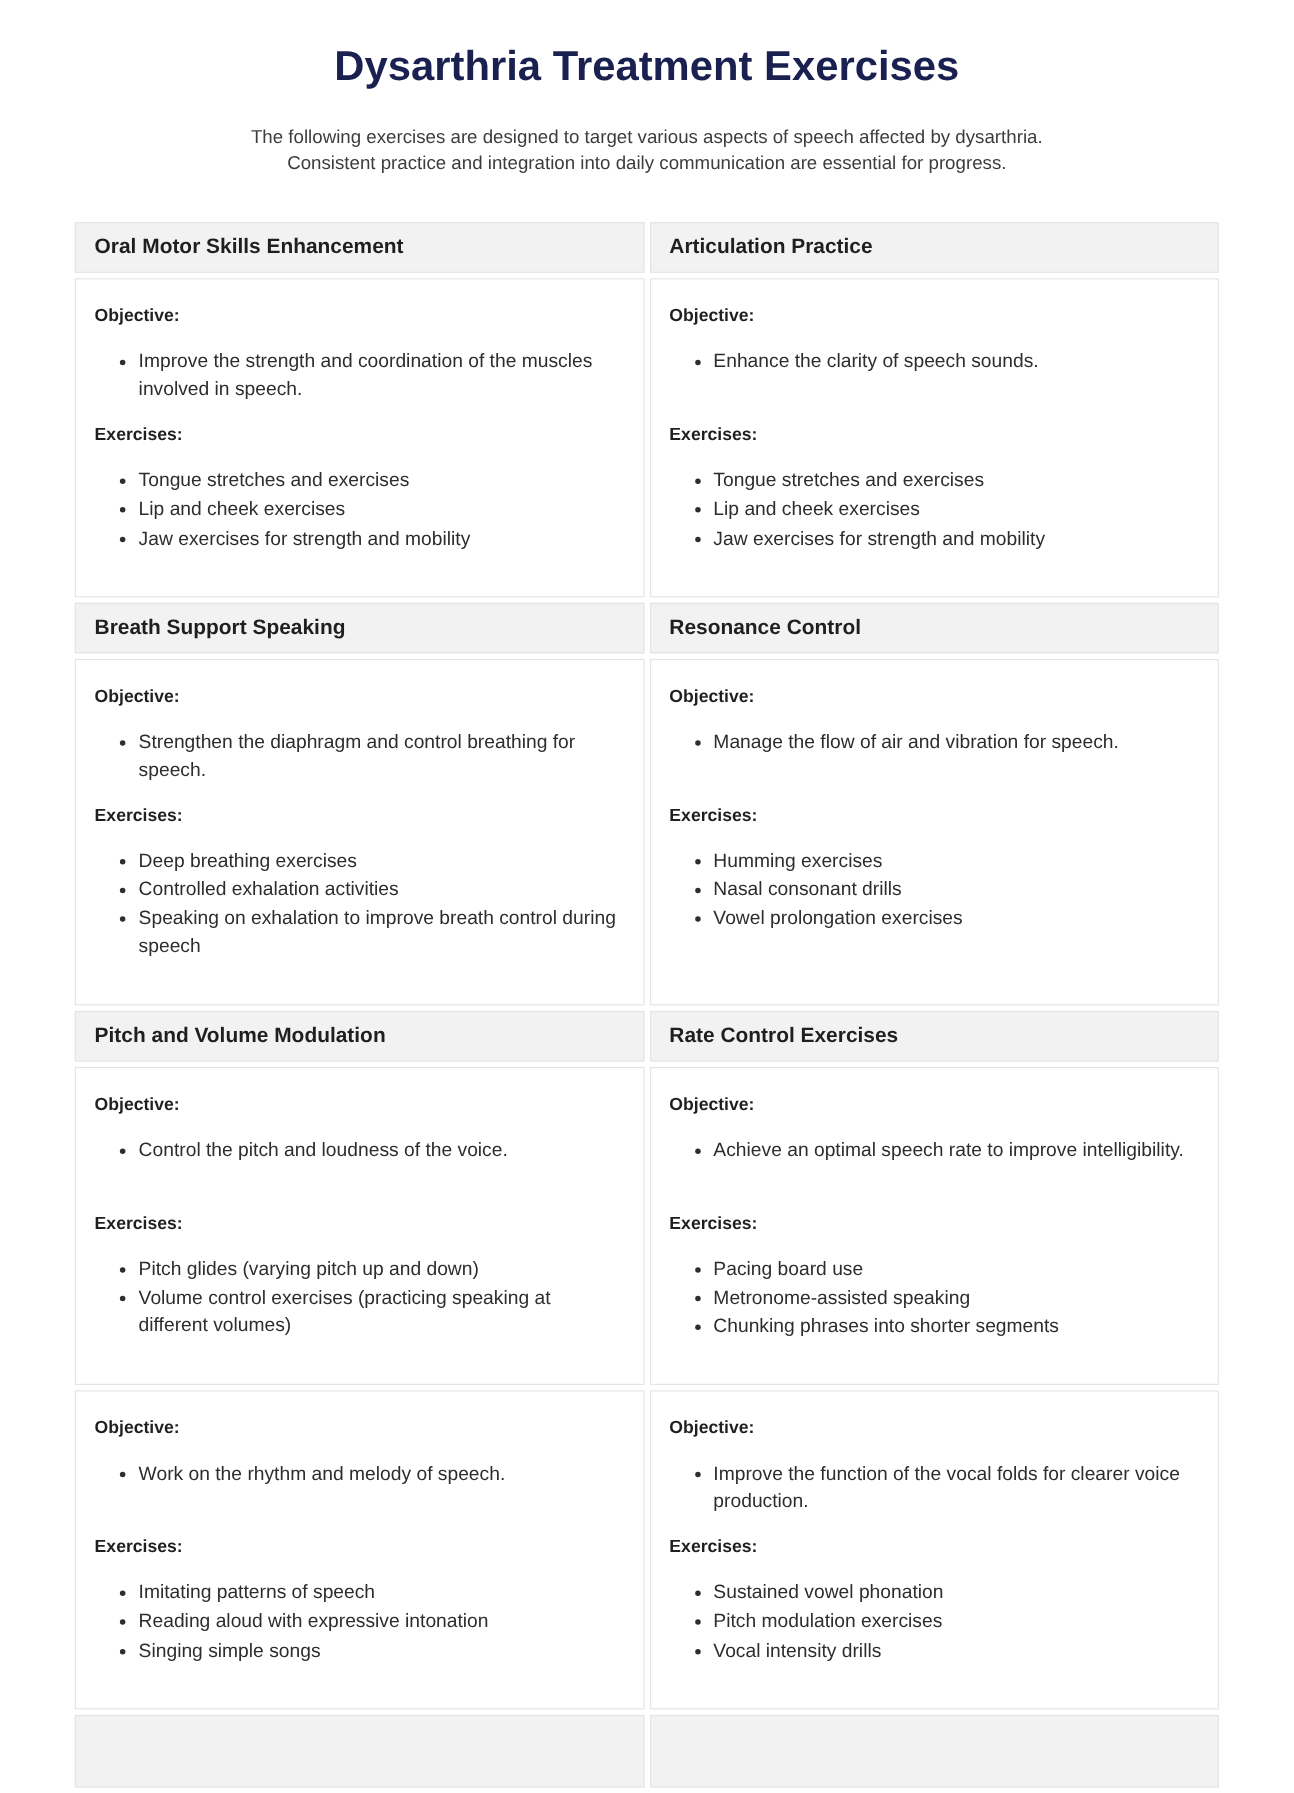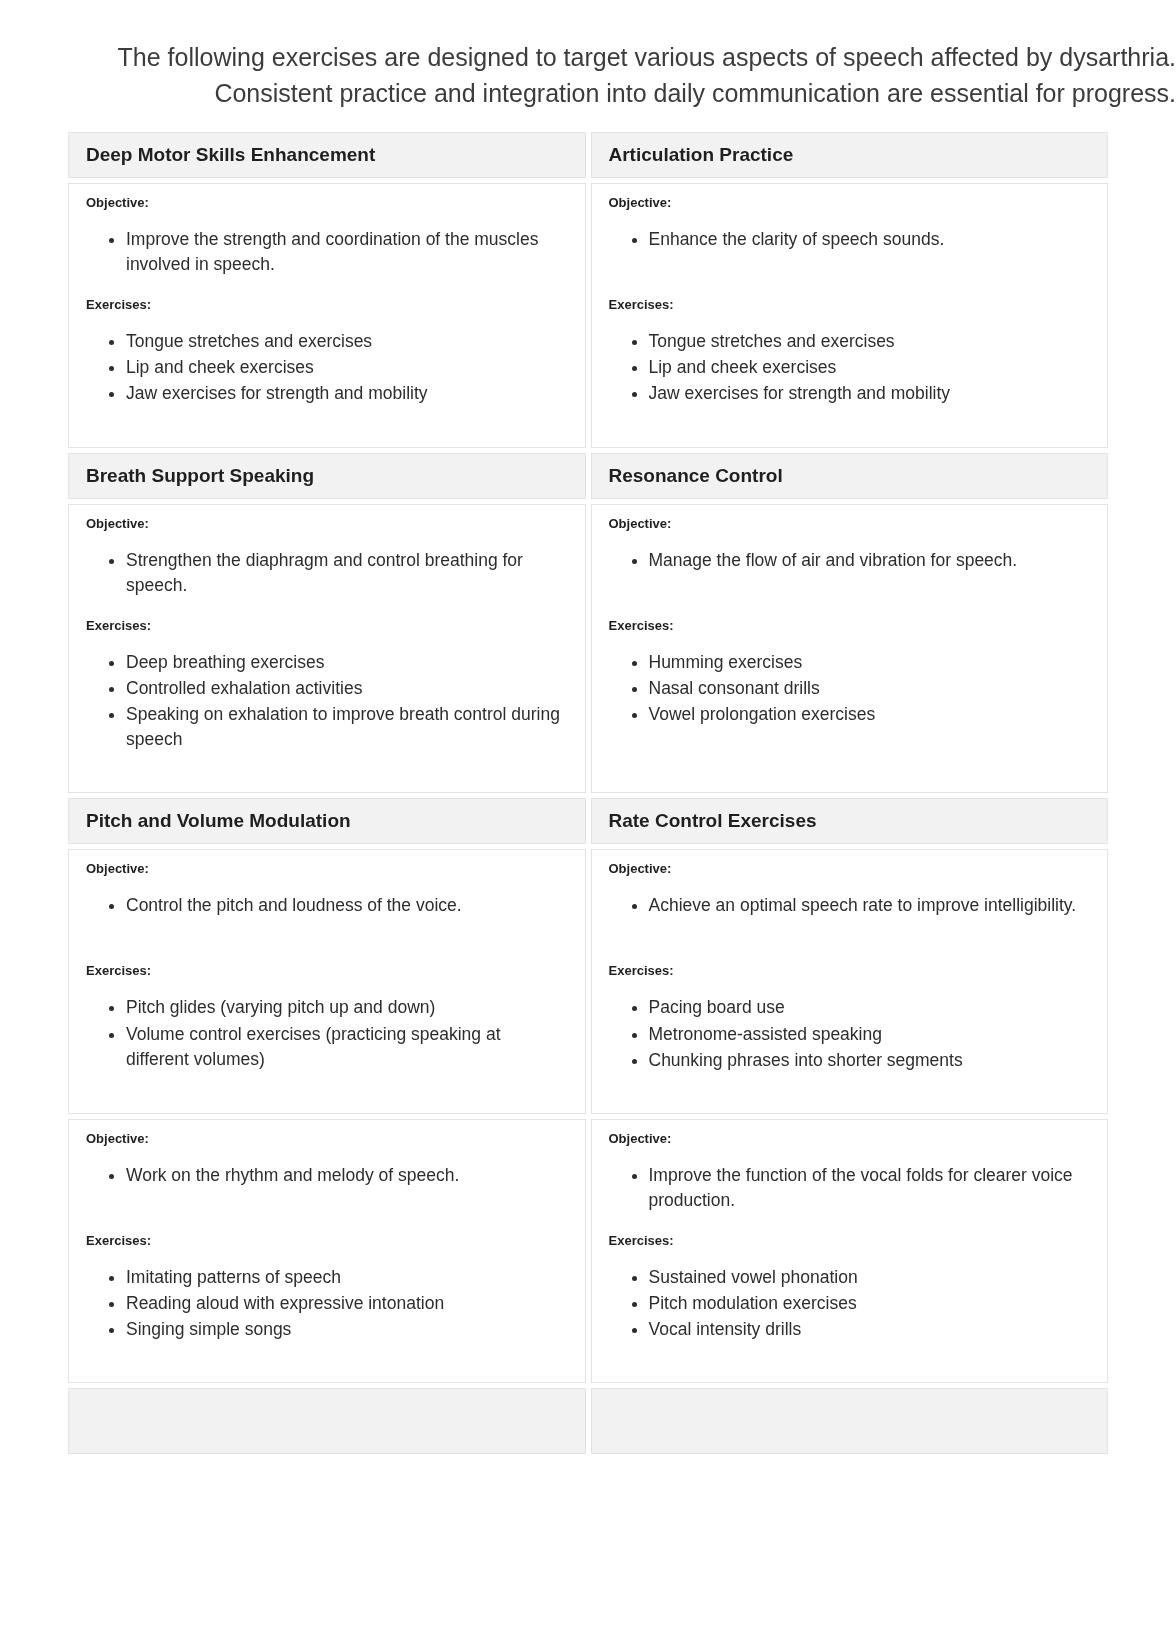--- a/index.html
+++ b/index.html
@@ -18,23 +18,23 @@
     padding-top: 40px;
   }
   .doc-title {
     margin: 0 0 30px 0;
     text-align: center;
     font-size: 38px;
     font-weight: bold;
     color: #1a2150;
   }
   .doc-subtitle {
-    margin: 0 0 16px 0;
-    text-align: right;
-    font-size: 25px;
+    margin: 0 0 36px 0;
+    text-align: center;
+    font-size: 17px;
     line-height: 1.42;
     color: #3c3c3c;
   }
   .doc-subtitle span { display: block; }
 
   table.exercise-table {
     width: 1050px;
     margin: 0 auto;
     border-collapse: separate;
     border-spacing: 5px;
@@ -53,50 +53,51 @@
   }
   td.hcell.partial {
     height: 42px;
   }
   td.bcell {
     background: #ffffff;
     padding: 6px 17px 22px 17px;
     font-size: 17.5px;
   }
   .lbl {
-    font-size: 13px;
+    font-size: 16px;
     font-weight: bold;
     color: #1f1f1f;
-    margin: 5px 0;
+    margin: 19px 0;
   }
   ul.blist {
     margin: 17px 0 18px 0;
     padding-left: 36px;
     line-height: 1.44;
     color: #2d2d2d;
   }
   ul.blist li { margin: 1px 4px; }
   ul.objective-list { min-height: 52px; }
 </style>
 </head>
 <body>
 
 <div class="page">
 
+  <h1 class="doc-title">Dysarthria Treatment Exercises</h1>
 
   <p class="doc-subtitle">
     <span>The following exercises are designed to target various aspects of speech affected by dysarthria.</span>
     <span>Consistent practice and integration into daily communication are essential for progress.</span>
   </p>
 
   <table class="exercise-table">
 
     <tbody>
         <tr>
-      <td class="hcell">Deep Motor Skills Enhancement</td>
+      <td class="hcell">Oral Motor Skills Enhancement</td>
       <td class="hcell">Articulation Practice</td>
     </tr>
 
     <tr>
       <td class="bcell">
         <p class="lbl">Objective:</p>
         <ul class="blist objective-list">
           <li>Improve the strength and coordination of the muscles involved in speech.</li>
         </ul>
         <p class="lbl">Exercises:</p>

